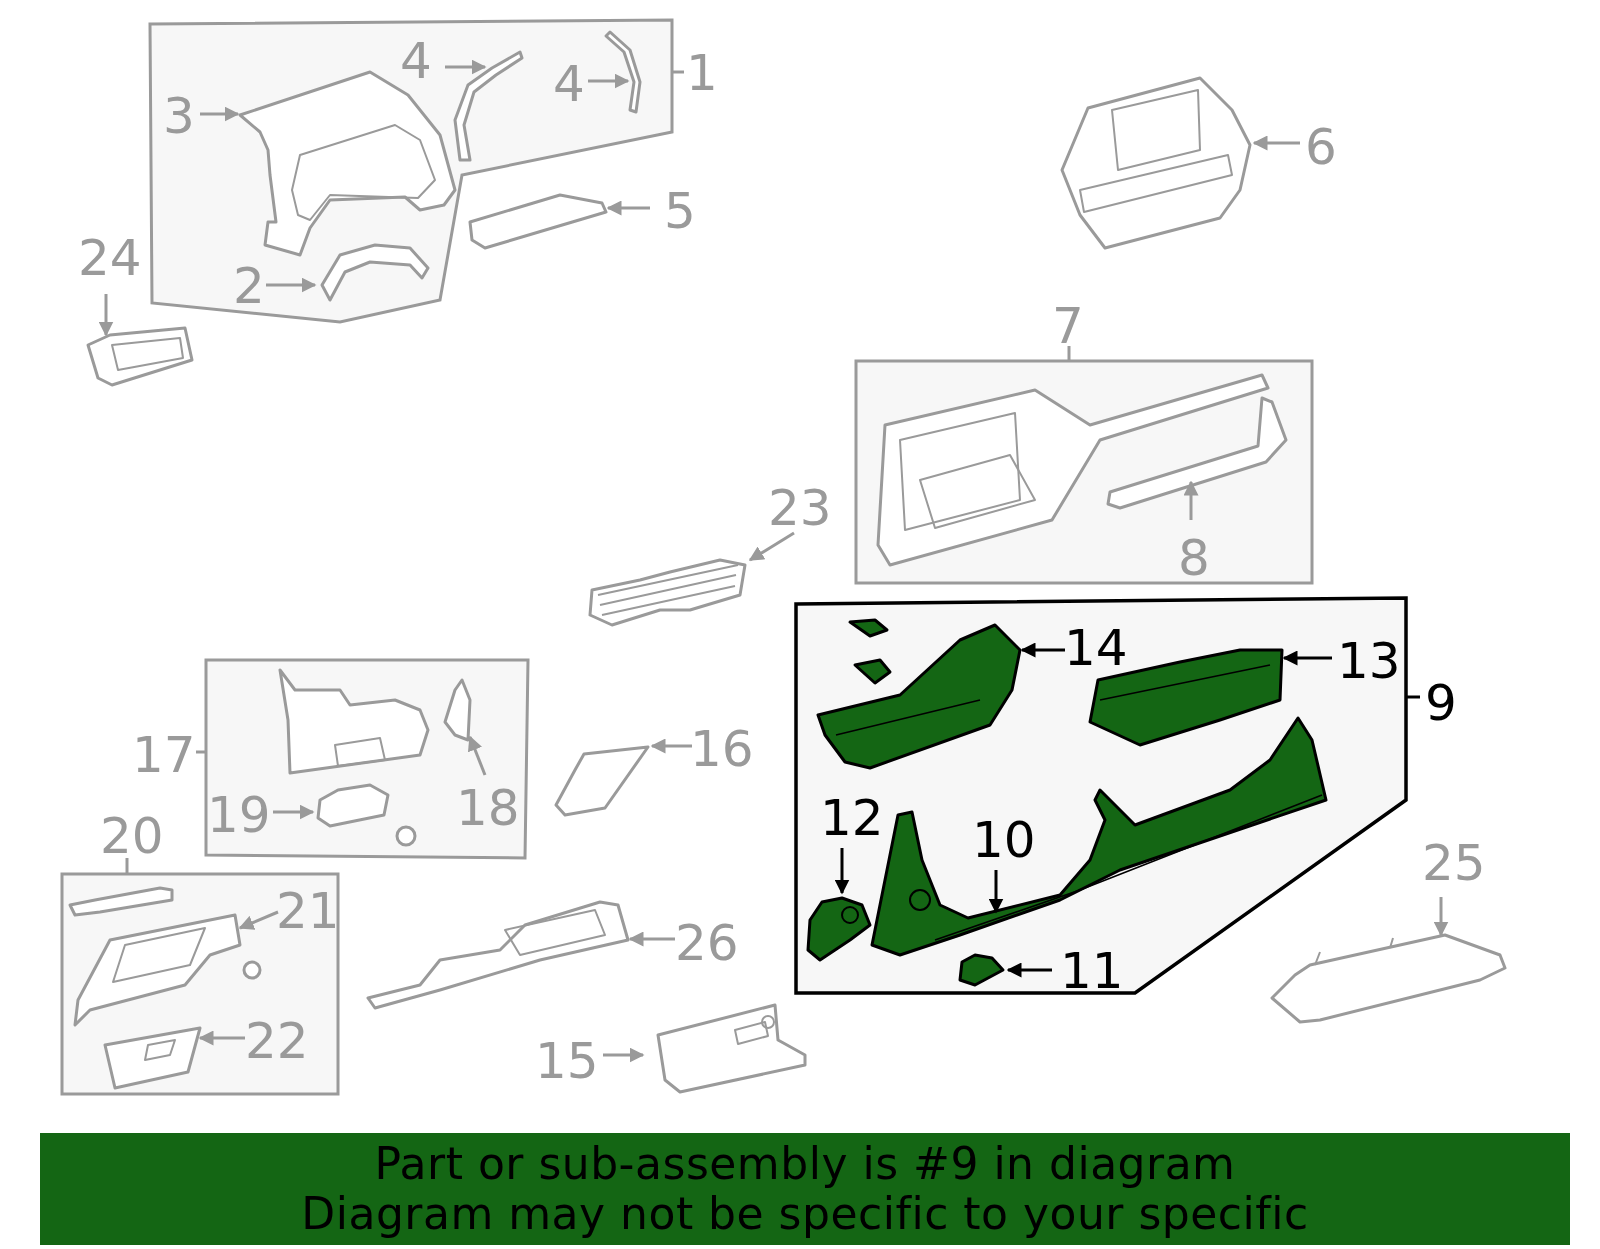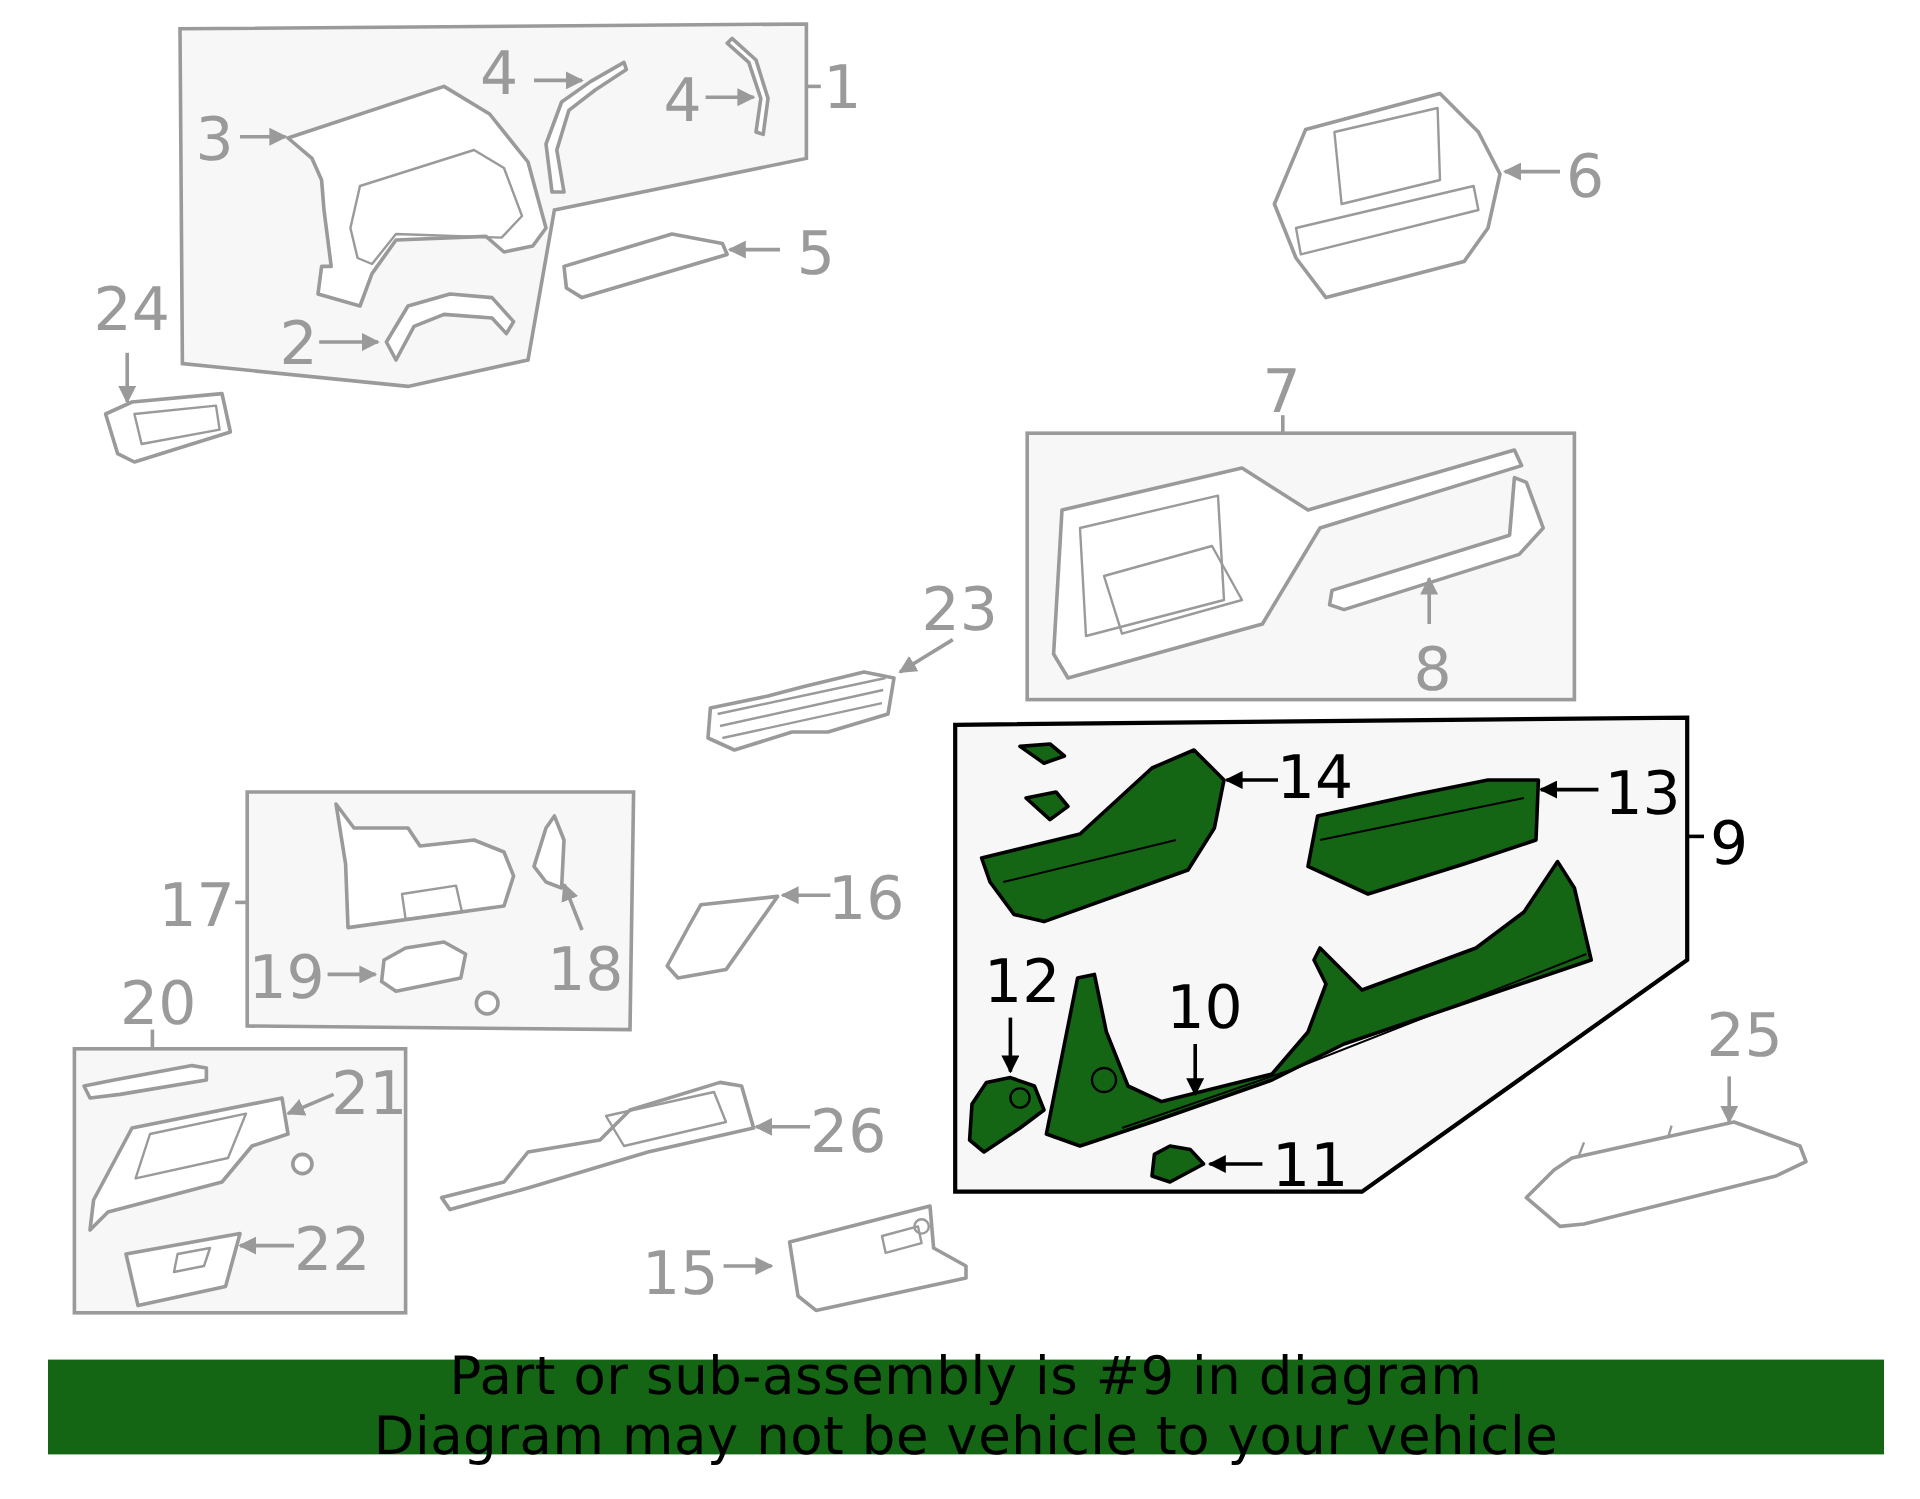--- a/index.html
+++ b/index.html
@@ -9,21 +9,21 @@
   .lbl { font-family: "DejaVu Sans", sans-serif; font-size: 50px; fill: #9a9a9a; }
   .lbl-hl { font-family: "DejaVu Sans", sans-serif; font-size: 50px; fill: #000000; }
   .grp-box { fill: #f7f7f7; stroke: #9a9a9a; stroke-width: 3; }
   .grp-box-hl { fill: #f7f7f7; stroke: #000000; stroke-width: 3.5; }
   .part { fill: #ffffff; stroke: #9a9a9a; stroke-width: 3; stroke-linejoin: round; }
   .part-thin { fill: none; stroke: #9a9a9a; stroke-width: 2; stroke-linejoin: round; }
   .part-hl { fill: #146614; stroke: #000000; stroke-width: 3; stroke-linejoin: round; }
   .part-hl-thin { fill: none; stroke: #000000; stroke-width: 1.6; }
   .lead { stroke: #9a9a9a; stroke-width: 3; fill: none; }
   .lead-hl { stroke: #000000; stroke-width: 3; fill: none; }
-  .banner { position: absolute; left: 40px; top: 1133px; width: 1530px; height: 79px;
+  .banner { position: absolute; left: 40px; top: 1133px; width: 1530px; height: 112px;
             background: #146614; display: flex; flex-direction: column;
             align-items: center; justify-content: center; }
   .banner-line { color: #000000; font-size: 44px; line-height: 50px;
                  font-family: "DejaVu Sans", sans-serif; letter-spacing: 0.5px; }
 </style>
 </head>
 <body>
 
 <svg id="diagram" viewBox="0 0 1600 1249" xmlns="http://www.w3.org/2000/svg">
   <defs>
@@ -210,14 +210,14 @@
   <g>
     <path class="part" d="M1295,975 L1310,965 L1445,935 L1500,955 L1505,968 L1480,980 L1320,1020 L1300,1022 L1272,998 Z"></path>
     <path class="part-thin" d="M1315,965 L1320,952 M1390,948 L1393,938"></path>
     <line class="lead" x1="1441" y1="897" x2="1441" y2="935" marker-end="url(#arr)"></line>
     <text class="lbl" x="1422" y="880">25</text>
   </g>
 </svg>
 
 <div class="banner">
   <div class="banner-line">Part or sub-assembly is #9 in diagram</div>
-  <div class="banner-line">Diagram may not be vehicle to your vehicle</div>
+  <div class="banner-line">Diagram may not be specific to your specific</div>
 </div>
 
 </body></html>

